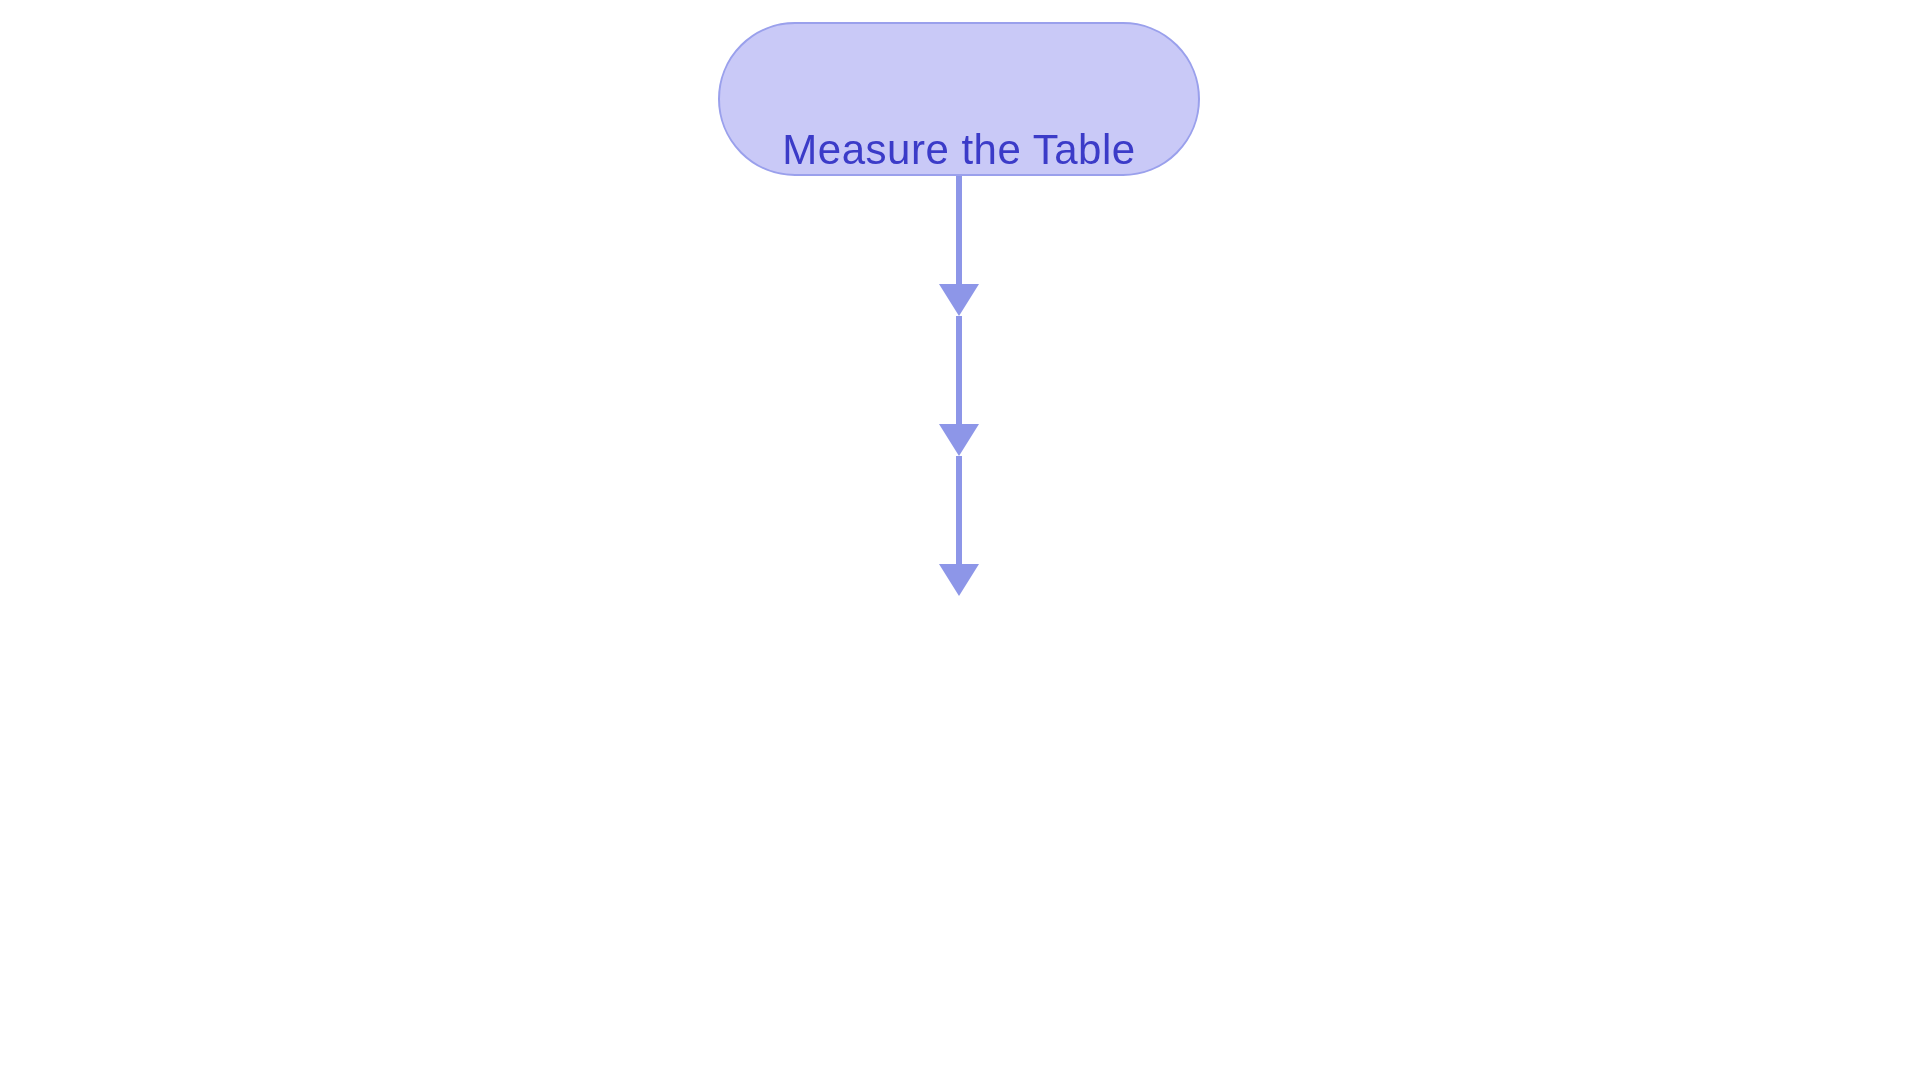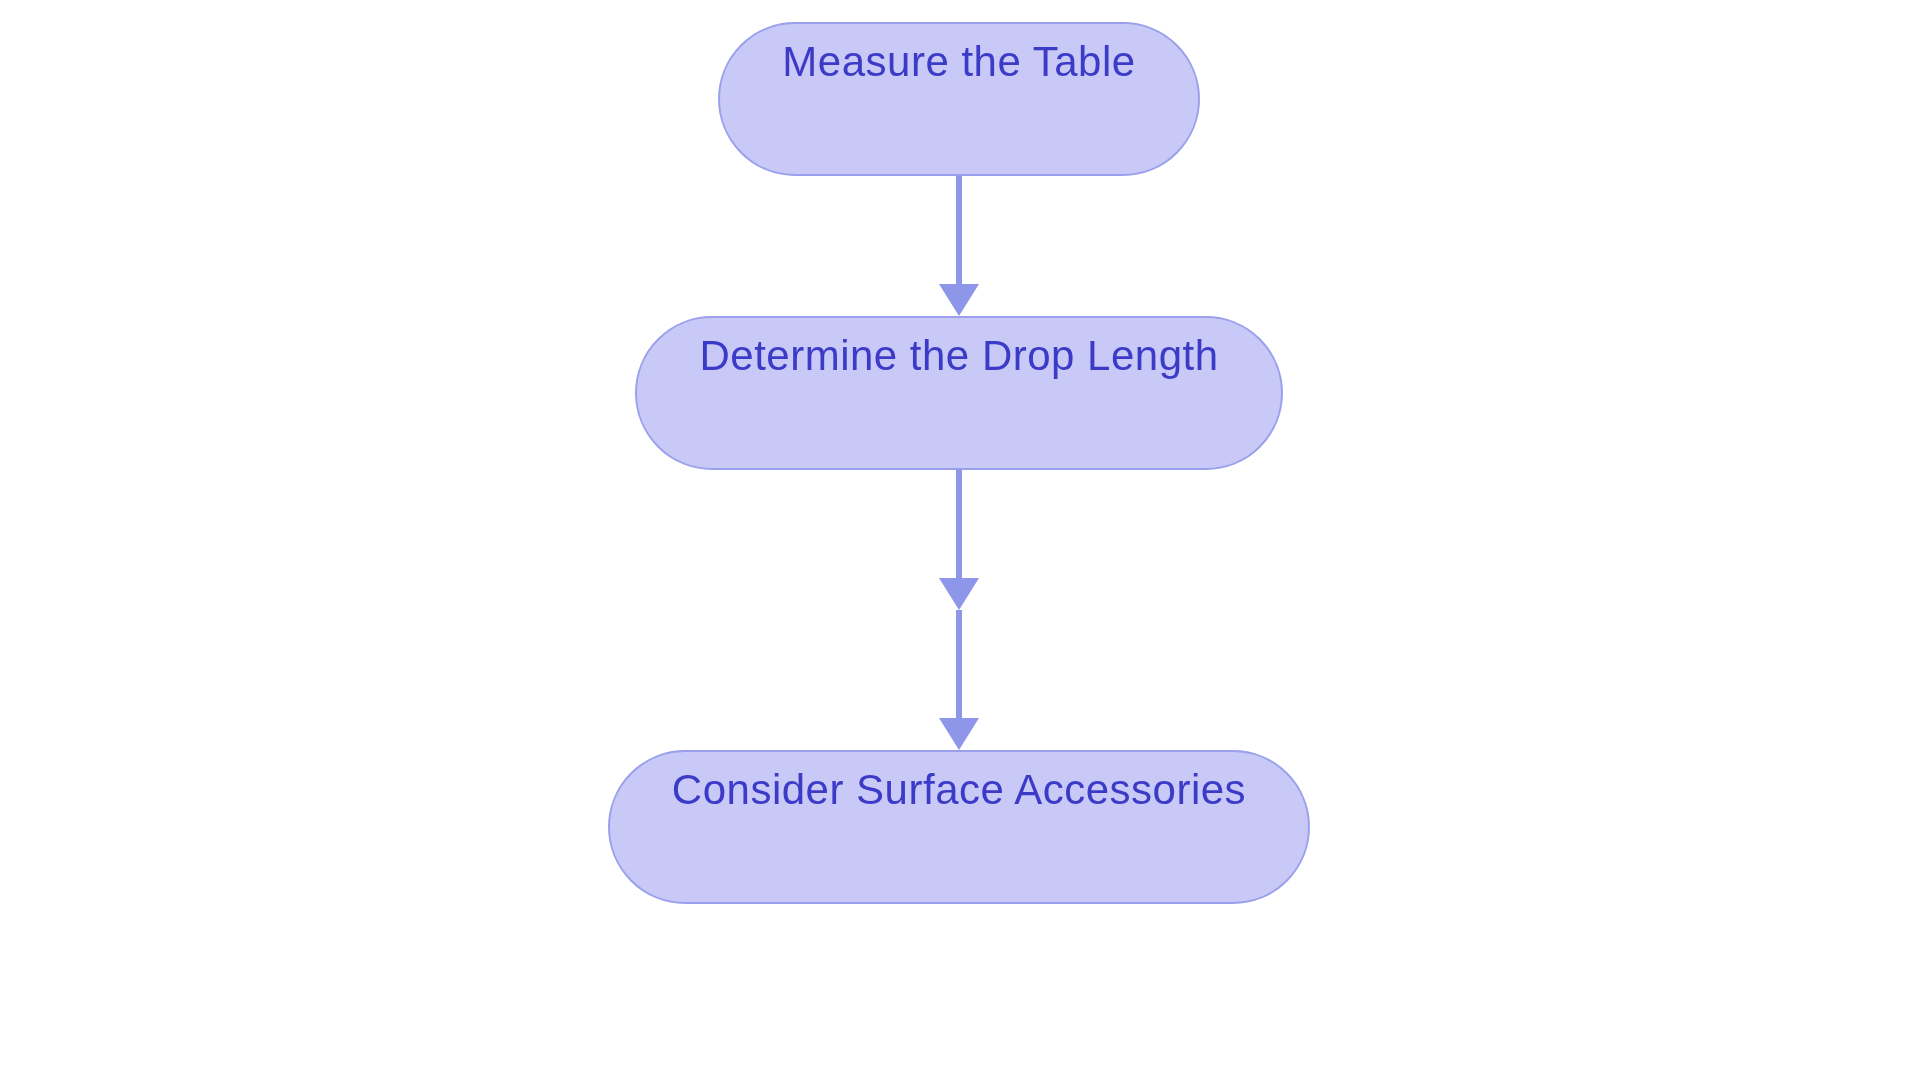--- a/index.html
+++ b/index.html
@@ -21,23 +21,23 @@
     top: 22px;
     width: 1918px; 
     display: flex;
     flex-direction: column;
     align-items: center;
   }
   .flow-node {
     box-sizing: border-box;
     height: 154px;
     min-width: 430px;
-    padding: 14px 62px;
+    padding: 0 62px;
     display: flex;
-    align-items: flex-start;
+    align-items: flex-end;
     justify-content: center;
     background: var(--node-fill, #c9c9f7);
     border: 2px solid var(--node-border, #9aa0ec);
     border-radius: 77px;
     color: var(--text-color, #3b3bc8);
     font-size: 42px;
     font-weight: 400;
     letter-spacing: 0.5px;
     white-space: nowrap;
   }
@@ -70,33 +70,27 @@
 
     <div class="flow-node">
       <span>Measure the Table</span>
     </div>
 
     <div class="flow-connector">
       <div class="shaft"></div>
       <div class="head"></div>
     </div>
 
-    <div class="flow-node">
-      <span>Determine the Drop Length</span>
-    </div>
 
     <div class="flow-connector">
       <div class="shaft"></div>
       <div class="head"></div>
     </div>
 
 
     <div class="flow-connector">
       <div class="shaft"></div>
       <div class="head"></div>
     </div>
 
-    <div class="flow-node">
-      <span>Consider Surface Accessories</span>
-    </div>
 
   </div>
 </div>
 
 </body></html>

